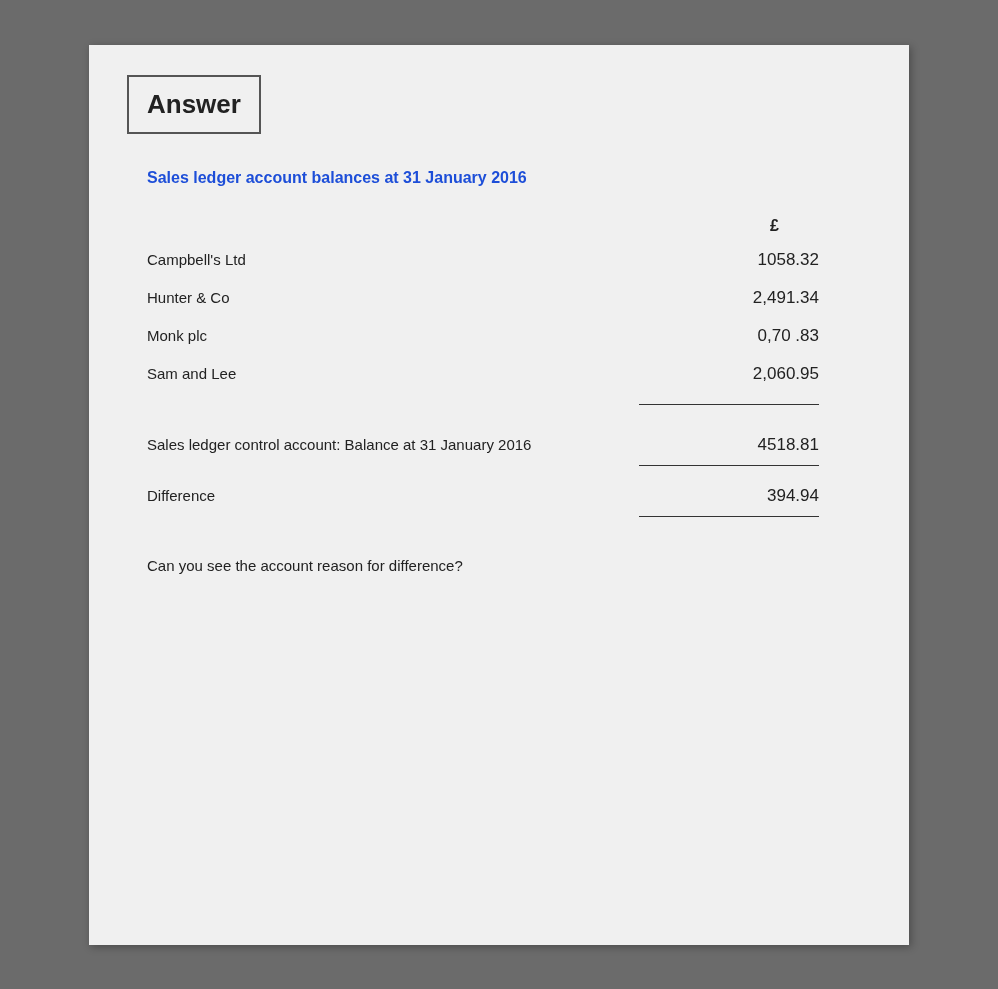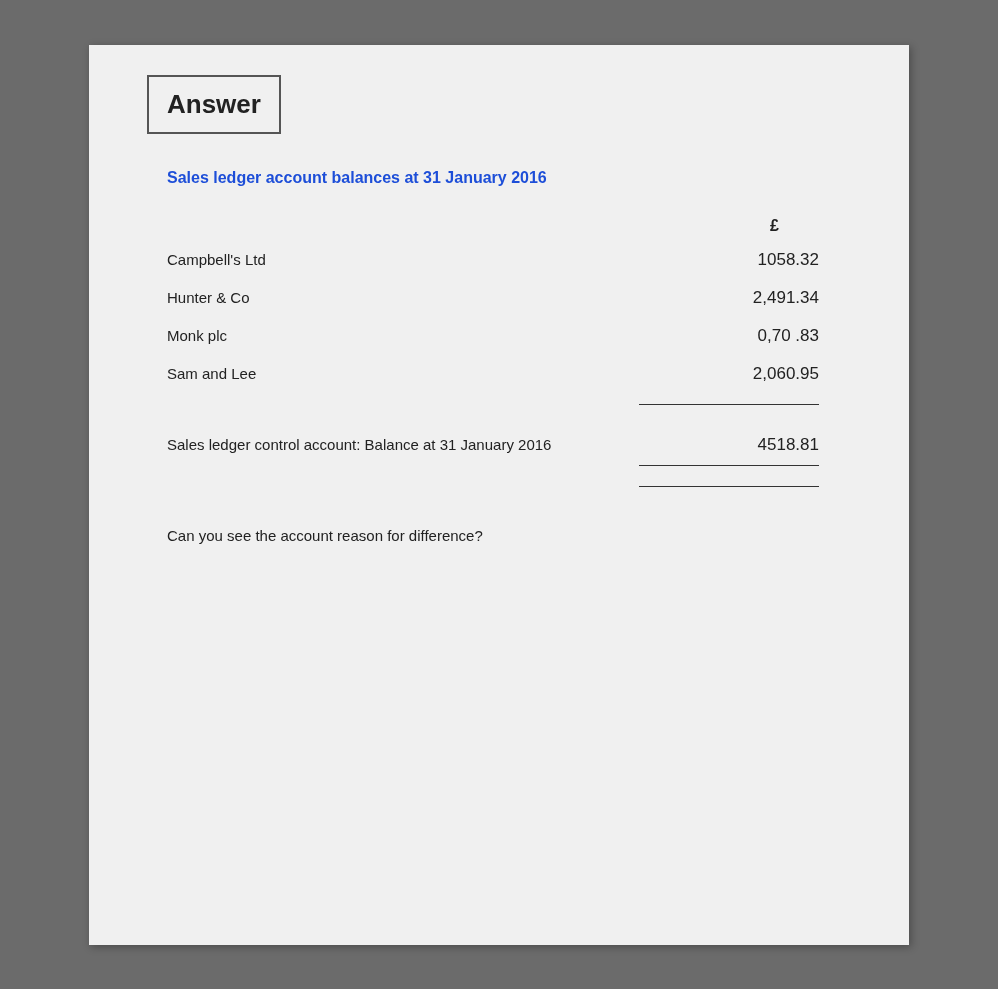--- a/index.html
+++ b/index.html
@@ -14,21 +14,21 @@
       justify-content: center;
       align-items: center;
       min-height: 100vh;
       font-family: Arial, sans-serif;
     }
 
     .paper {
       background: #f0f0f0;
       width: 820px;
       min-height: 900px;
-      padding: 30px 50px 50px 58px;
+      padding: 30px 50px 50px 38px;
       position: relative;
       box-shadow: 2px 2px 8px rgba(0,0,0,0.3);
     }
 
     .answer-box {
       border: 2px solid #555;
       padding: 12px 18px;
       margin-bottom: 35px;
       display: inline-block;
     }
@@ -198,20 +198,24 @@
 
     <div class="control-section">
 
       <div class="control-row">
         <span class="control-label">Sales ledger control account: Balance at 31 January 2016</span>
         <span class="control-amount">4518.81</span>
       </div>
 
       <div class="single-line"></div>
 
+      <div class="control-row">
+        <span class="difference-label">Difference</span>
+        <span class="difference-amount">394.94</span>
+      </div>
 
       <div class="final-line"></div>
 
     </div>
 
     <div class="question">Can you see the account reason for difference?</div>
 
   </div>
 
 </div>

